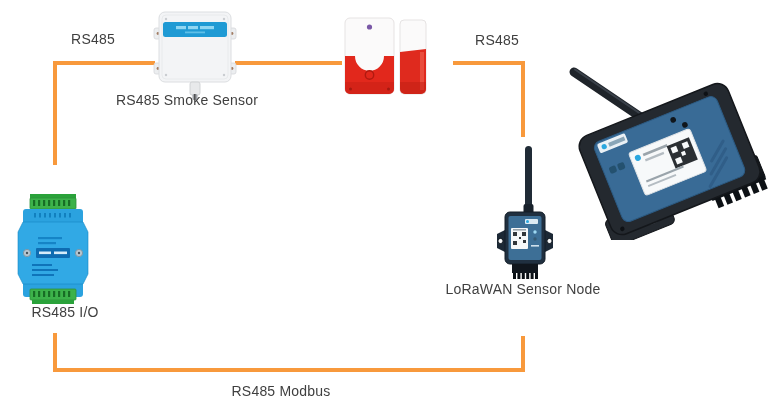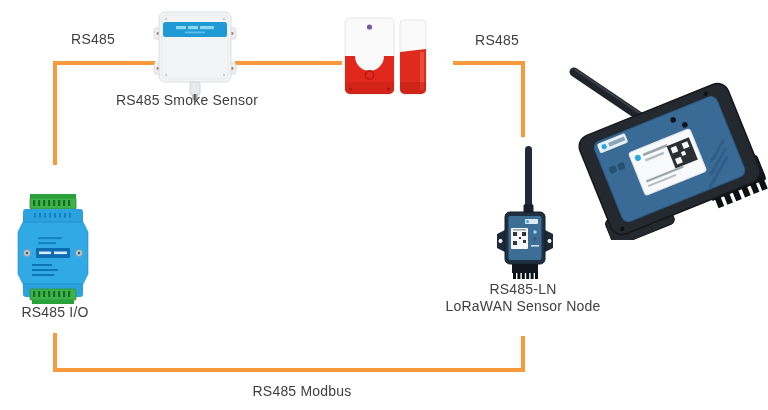--- a/index.html
+++ b/index.html
@@ -280,20 +280,19 @@
         </g>
         <circle cx="-70" cy="46" r="2.2" fill="#0e1115"></circle>
         <circle cx="58" cy="-48" r="2.2" fill="#0e1115"></circle>
       </g>
     </svg>
   </div>
 
   <div class="lbl" style="left:93px;top:31px">RS485</div>
   <div class="lbl" style="left:497px;top:32px">RS485</div>
   <div class="lbl" style="left:187px;top:92px">RS485 Smoke Sensor</div>
-  <div class="lbl" style="left:55px;top:304px">RS485 I/O</div>
+  <div class="lbl" style="left:65px;top:304px">RS485 I/O</div>
   <div class="lbl" style="left:523px;top:281px">
-    <div>RS485-LN</div>
     <div>LoRaWAN Sensor Node</div>
   </div>
-  <div class="lbl" style="left:302px;top:383px">RS485 Modbus</div>
+  <div class="lbl" style="left:281px;top:383px">RS485 Modbus</div>
 
 </div>
 
 </body></html>

